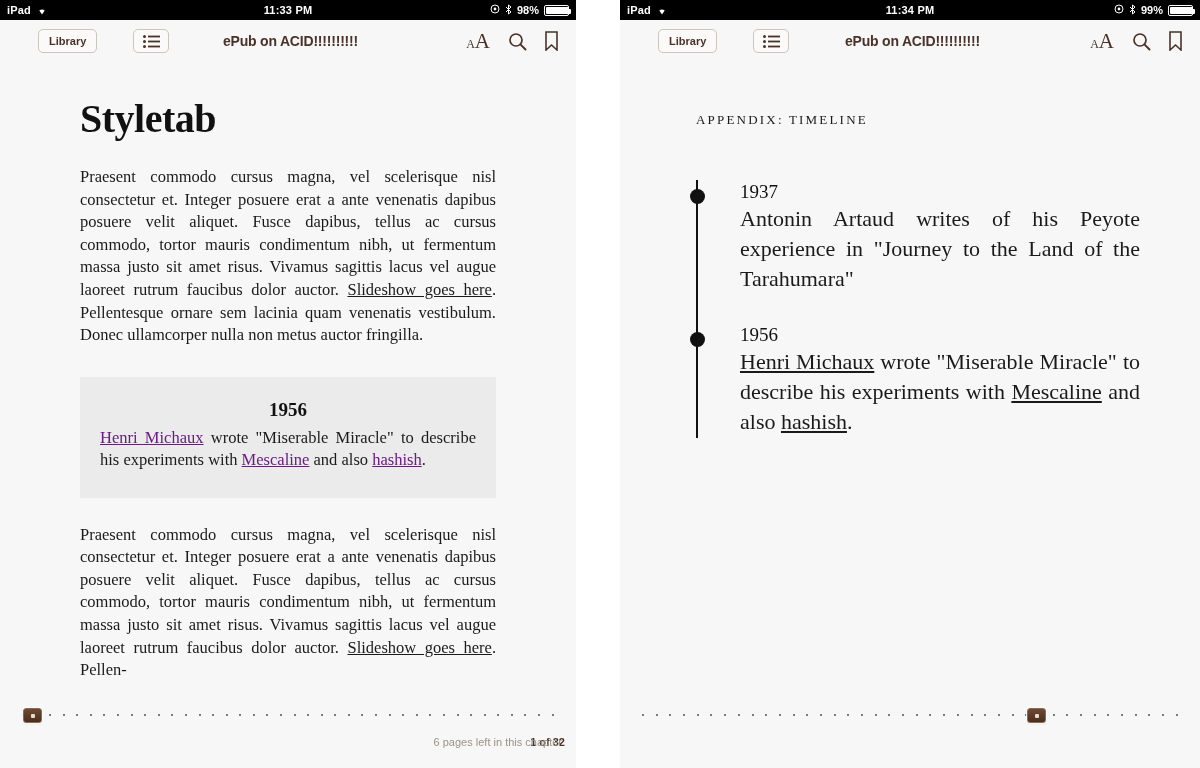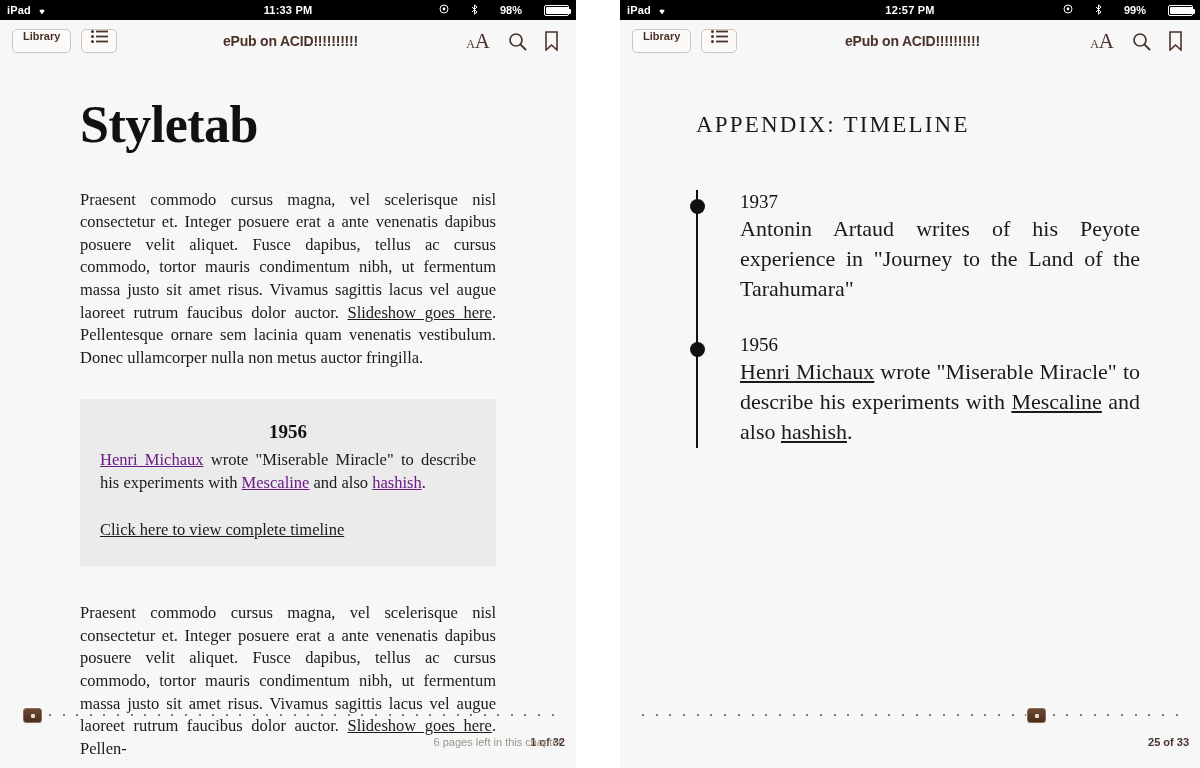--- a/index.html
+++ b/index.html
@@ -27,21 +27,21 @@
   .sb-left { display: flex; align-items: center; gap: 5px; padding-left: 7px; }
   .sb-device { letter-spacing: 0.2px; }
   .sb-wifi { display: inline-block; width: 12px; height: 10px; position: relative; }
   .sb-wifi svg { display: block; }
   .sb-center {
     position: absolute; left: 0; right: 0; text-align: center;
     font-size: 11px; font-weight: bold; letter-spacing: .2px;
   }
   .sb-right {
     margin-left: auto; padding-right: 7px;
-    display: flex; align-items: center; gap: 22px;
+    display: flex; align-items: center; gap: 5px;
     font-size: 11px; font-weight: bold;
   }
   .sb-lock, .sb-bt { display: inline-block; }
   .battery {
     width: 25px; height: 11px; border: 1px solid #ffffff; border-radius: 2px;
     position: relative; display: inline-block;
   }
   .battery:after {
     content: ""; position: absolute; right: -3px; top: 3px;
     width: 2px; height: 5px; background: #ffffff; border-radius: 0 1px 1px 0;
@@ -58,22 +58,23 @@
     padding: 0 12px;
   }
   .tb-left { display: flex; align-items: center; gap: 10px; }
   .btn {
     height: 24px; min-width: 52px; padding: 0 10px;
     border: 1px solid #c9c6c0; border-radius: 5px;
     background: #fbfaf8;
     color: #4a3228;
     font-family: "Liberation Sans", sans-serif;
     font-size: 11px; font-weight: bold;
-    display: flex; align-items: flex-start; justify-content: center;
+    display: flex; align-items: center; justify-content: center;
     cursor: pointer;
+    margin-left: 26px;
   }
   .btn-icon { min-width: 36px; width: 36px; padding: 0; }
   .list-icon { display: block; }
   .tb-title {
     position: absolute; left: 5px; right: 0; text-align: center;
     font-family: "Liberation Sans", sans-serif;
     font-size: 14px; font-weight: bold; color: #4a3228;
     letter-spacing: -0.2px;
     pointer-events: none;
   }
@@ -88,28 +89,28 @@
   }
   .aa-small { font-size: 12px; }
   .aa-big { font-size: 21px; }
 
   
   .page { position: relative; height: 706px; }
 
   .content-left { padding: 24px 80px 0 80px; }
   .book-title {
     font-family: "Liberation Serif", "DejaVu Serif", serif;
-    font-size: 52px; font-weight: bold; color: #111111;
+    font-size: 40px; font-weight: bold; color: #111111;
     letter-spacing: -0.5px; line-height: 1.05;
     margin-top: 12px;
   }
   p.body {
     font-size: 16.5px; line-height: 1.37; color: #1a1a1a;
     text-align: justify; hyphens: auto;
-    margin-top: 36px;
+    margin-top: 26px;
   }
   a.lnk { color: #1a1a1a; text-decoration: underline; }
   a.lnk-purple { color: #6b1a86; text-decoration: underline; }
 
   .callout {
     background: #ebebeb;
     margin: 30px 0 0 0;
     padding: 22px 20px 26px 20px;
   }
   .callout-year {
@@ -117,21 +118,21 @@
     color: #111111; margin-bottom: 6px;
   }
   .callout-body {
     font-size: 16.5px; line-height: 1.36; color: #1a1a1a; text-align: justify;
   }
   .callout-link-row { margin-top: 26px; font-size: 16.5px; }
 
   
   .content-right { padding: 30px 60px 0 76px; }
   .appendix-heading {
-    font-size: 23px; color: #1a1a1a; letter-spacing: 2.2px;
+    font-size: 13px; color: #1a1a1a; letter-spacing: 2.2px;
     font-variant: normal; margin-top: 20px;
   }
   .timeline { position: relative; margin-top: 52px; padding-left: 44px; }
   .timeline-axis {
     position: absolute; left: 0; top: 0; bottom: 0;
     width: 2px; background: #111111;
   }
   .tl-entry { position: relative; margin-bottom: 28px; }
   .tl-dot {
     position: absolute; left: -50px; top: 9px;
@@ -252,21 +253,20 @@
 
     <div class="page">
       <div class="content-left">
         <h1 class="book-title">Styletab</h1>
 
         <p class="body"><span>Praesent commodo cursus magna, vel scelerisque nisl consectetur et. Integer posuere erat a ante venenatis dapibus posuere velit aliquet. Fusce dapibus, tellus ac cursus commodo, tortor mauris condimentum nibh, ut fermentum massa justo sit amet risus. Vivamus sagittis lacus vel augue laoreet rutrum faucibus dolor auctor. </span><a class="lnk" href="#">Slideshow goes here</a><span>. Pellentesque ornare sem lacinia quam venenatis vestibulum. Donec ullamcorper nulla non metus auctor fringilla.</span></p>
 
         <div class="callout">
           <div class="callout-year">1956</div>
           <div class="callout-body"><a class="lnk-purple" href="#">Henri Michaux</a><span> wrote "Miserable Miracle" to describe his experiments with </span><a class="lnk-purple" href="#">Mescaline</a><span> and also </span><a class="lnk-purple" href="#">hashish</a><span>.</span></div>
-          <div class="callout-link-row"><a class="lnk" href="#">Click here to view complete timeline</a></div>
         </div>
 
         <p class="body"><span>Praesent commodo cursus magna, vel scelerisque nisl consectetur et. Integer posuere erat a ante venenatis dapibus posuere velit aliquet. Fusce dapibus, tellus ac cursus commodo, tortor mauris condimentum nibh, ut fermentum massa justo sit amet risus. Vivamus sagittis lacus vel augue laoreet rutrum faucibus dolor auctor. </span><a class="lnk" href="#">Slideshow goes here</a><span>. Pellen-</span></p>
       </div>
 
       <div class="footer">
         <div class="dots-row">
           <div class="dots" id="dots-left">
               <span class="dot"></span>
               <span class="dot"></span>
@@ -325,21 +325,21 @@
 
     <div class="statusbar">
       <div class="sb-left">
         <span class="sb-device">iPad</span>
         <span class="sb-wifi">
           <svg width="12" height="10" viewBox="0 0 12 10">
               <path d="M6 9.4 L3.3 5.6 A4.6 4.6 0 0 1 8.7 5.6 Z" fill="#fff"></path>
             </svg>
         </span>
       </div>
-      <div class="sb-center">12:57 PM</div>
+      <div class="sb-center">11:34 PM</div>
       <div class="sb-right">
         <span class="sb-lock">
           <svg width="10" height="10" viewBox="0 0 10 10">
               <circle cx="5" cy="5" r="4" fill="none" stroke="#fff" stroke-width="1"></circle>
               <circle cx="5" cy="5" r="1.4" fill="#fff"></circle>
             </svg>
         </span>
         <span class="sb-bt">
           <svg width="7" height="11" viewBox="0 0 7 11">
               <path d="M1 3 L6 8 L3.5 10 L3.5 1 L6 3 L1 8" fill="none" stroke="#fff" stroke-width="1"></path>
@@ -450,19 +450,16 @@
               <span class="dot"></span>
               <span class="dot"></span>
               <span class="dot"></span>
               <span class="dot"></span>
               <span class="dot"></span>
               <span class="dot"></span>
               <span class="dot"></span>
             </div>
           <div class="handle" id="handle-right" style="left: 388.5px;"></div>
         </div>
-        <div class="footer-meta">
-          <div class="page-count">25 of 33</div>
-        </div>
       </div>
     </div>
   </div>
 </div>
 
 </body></html>

